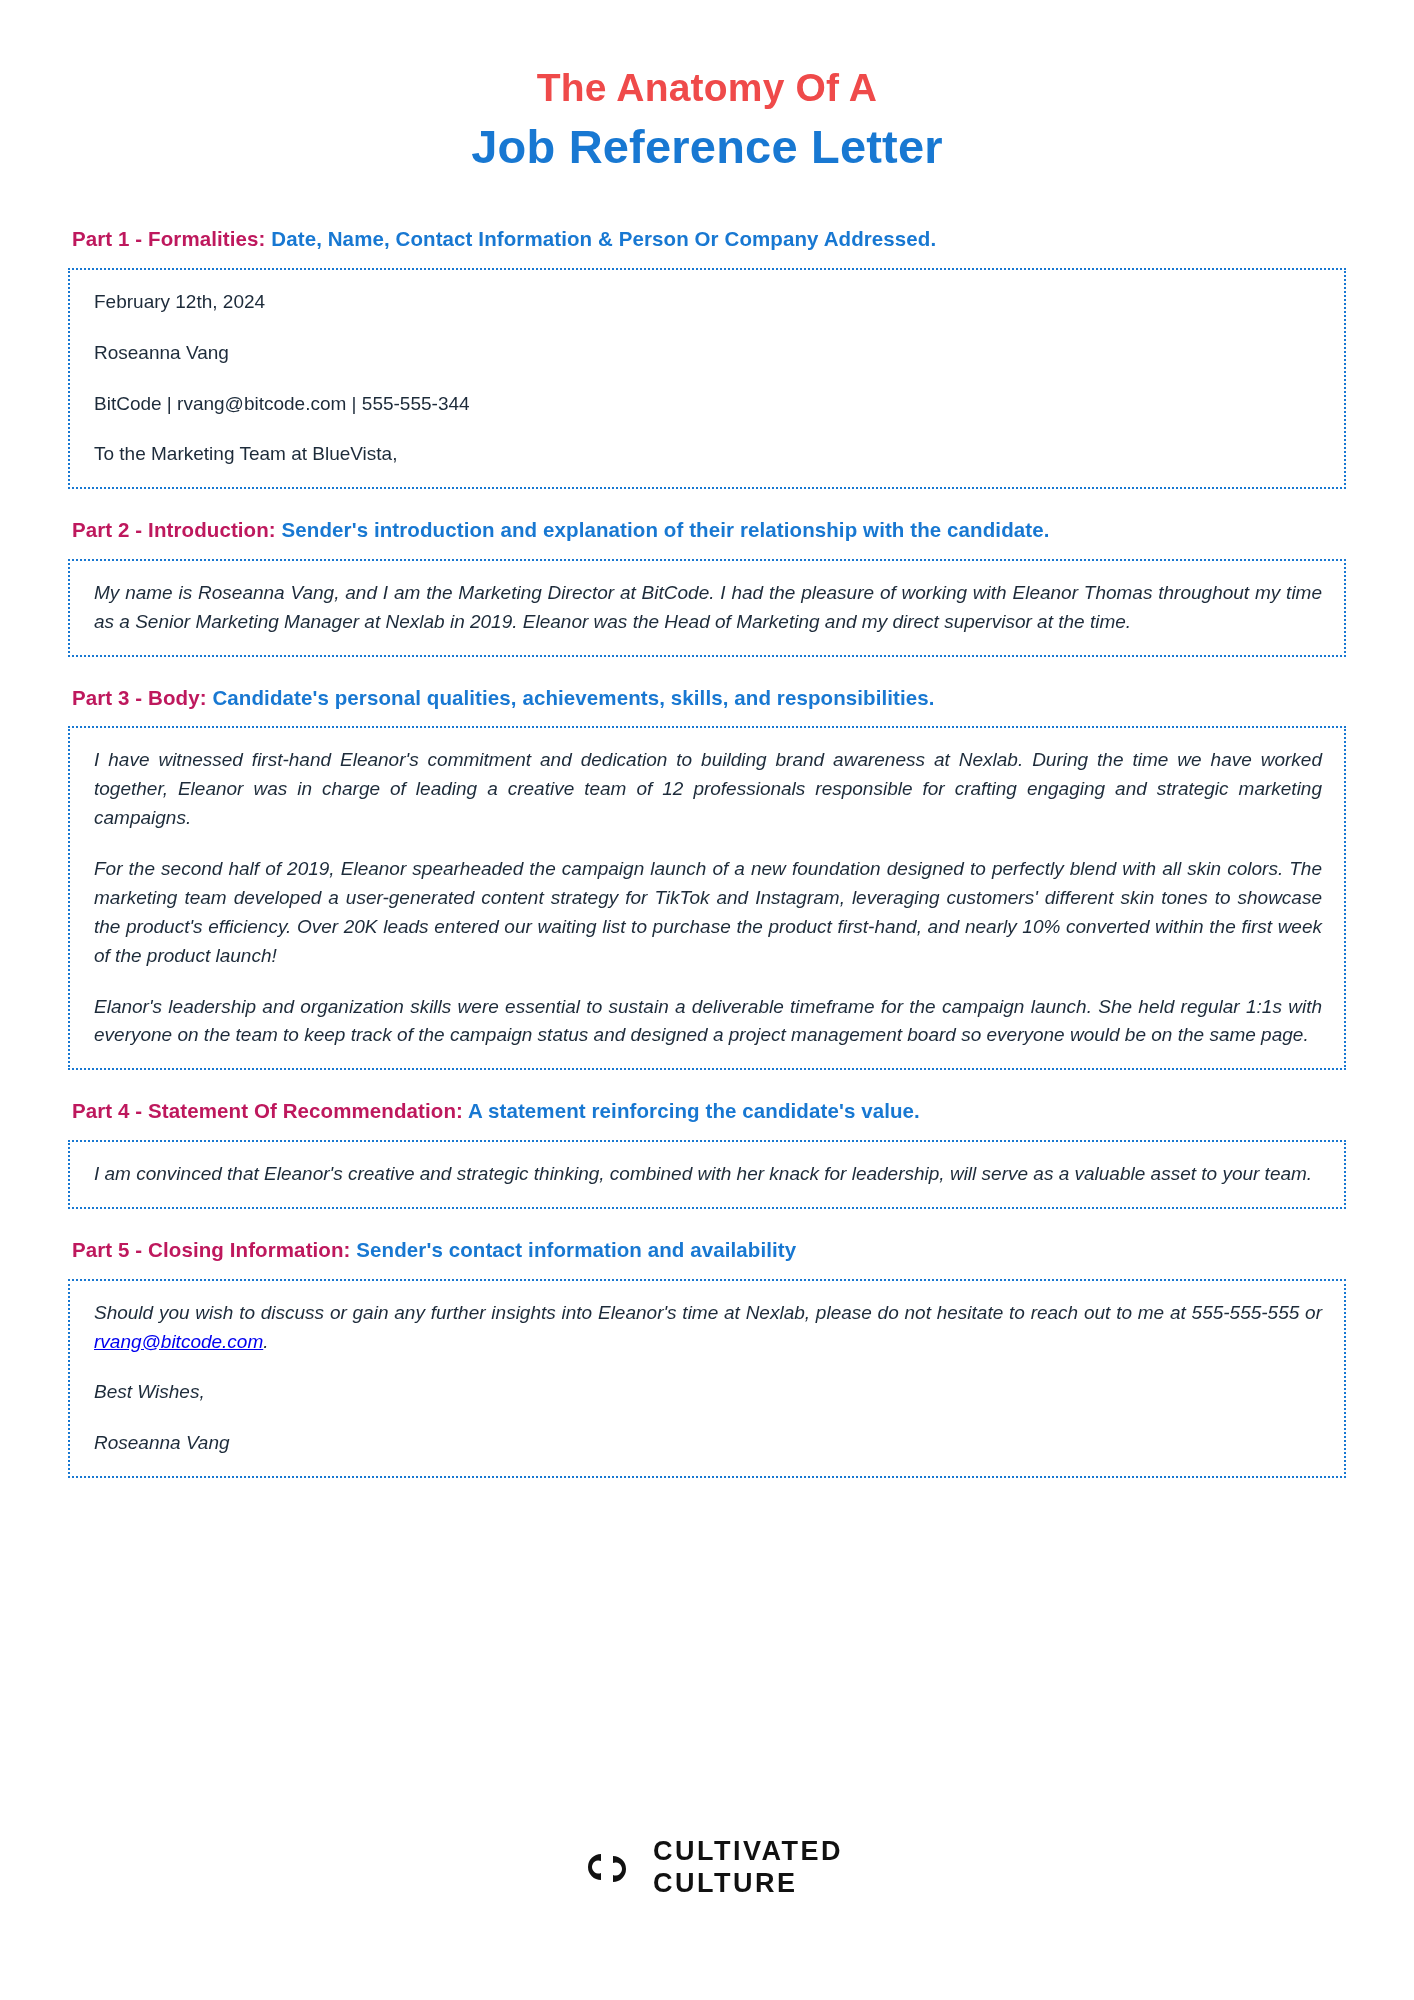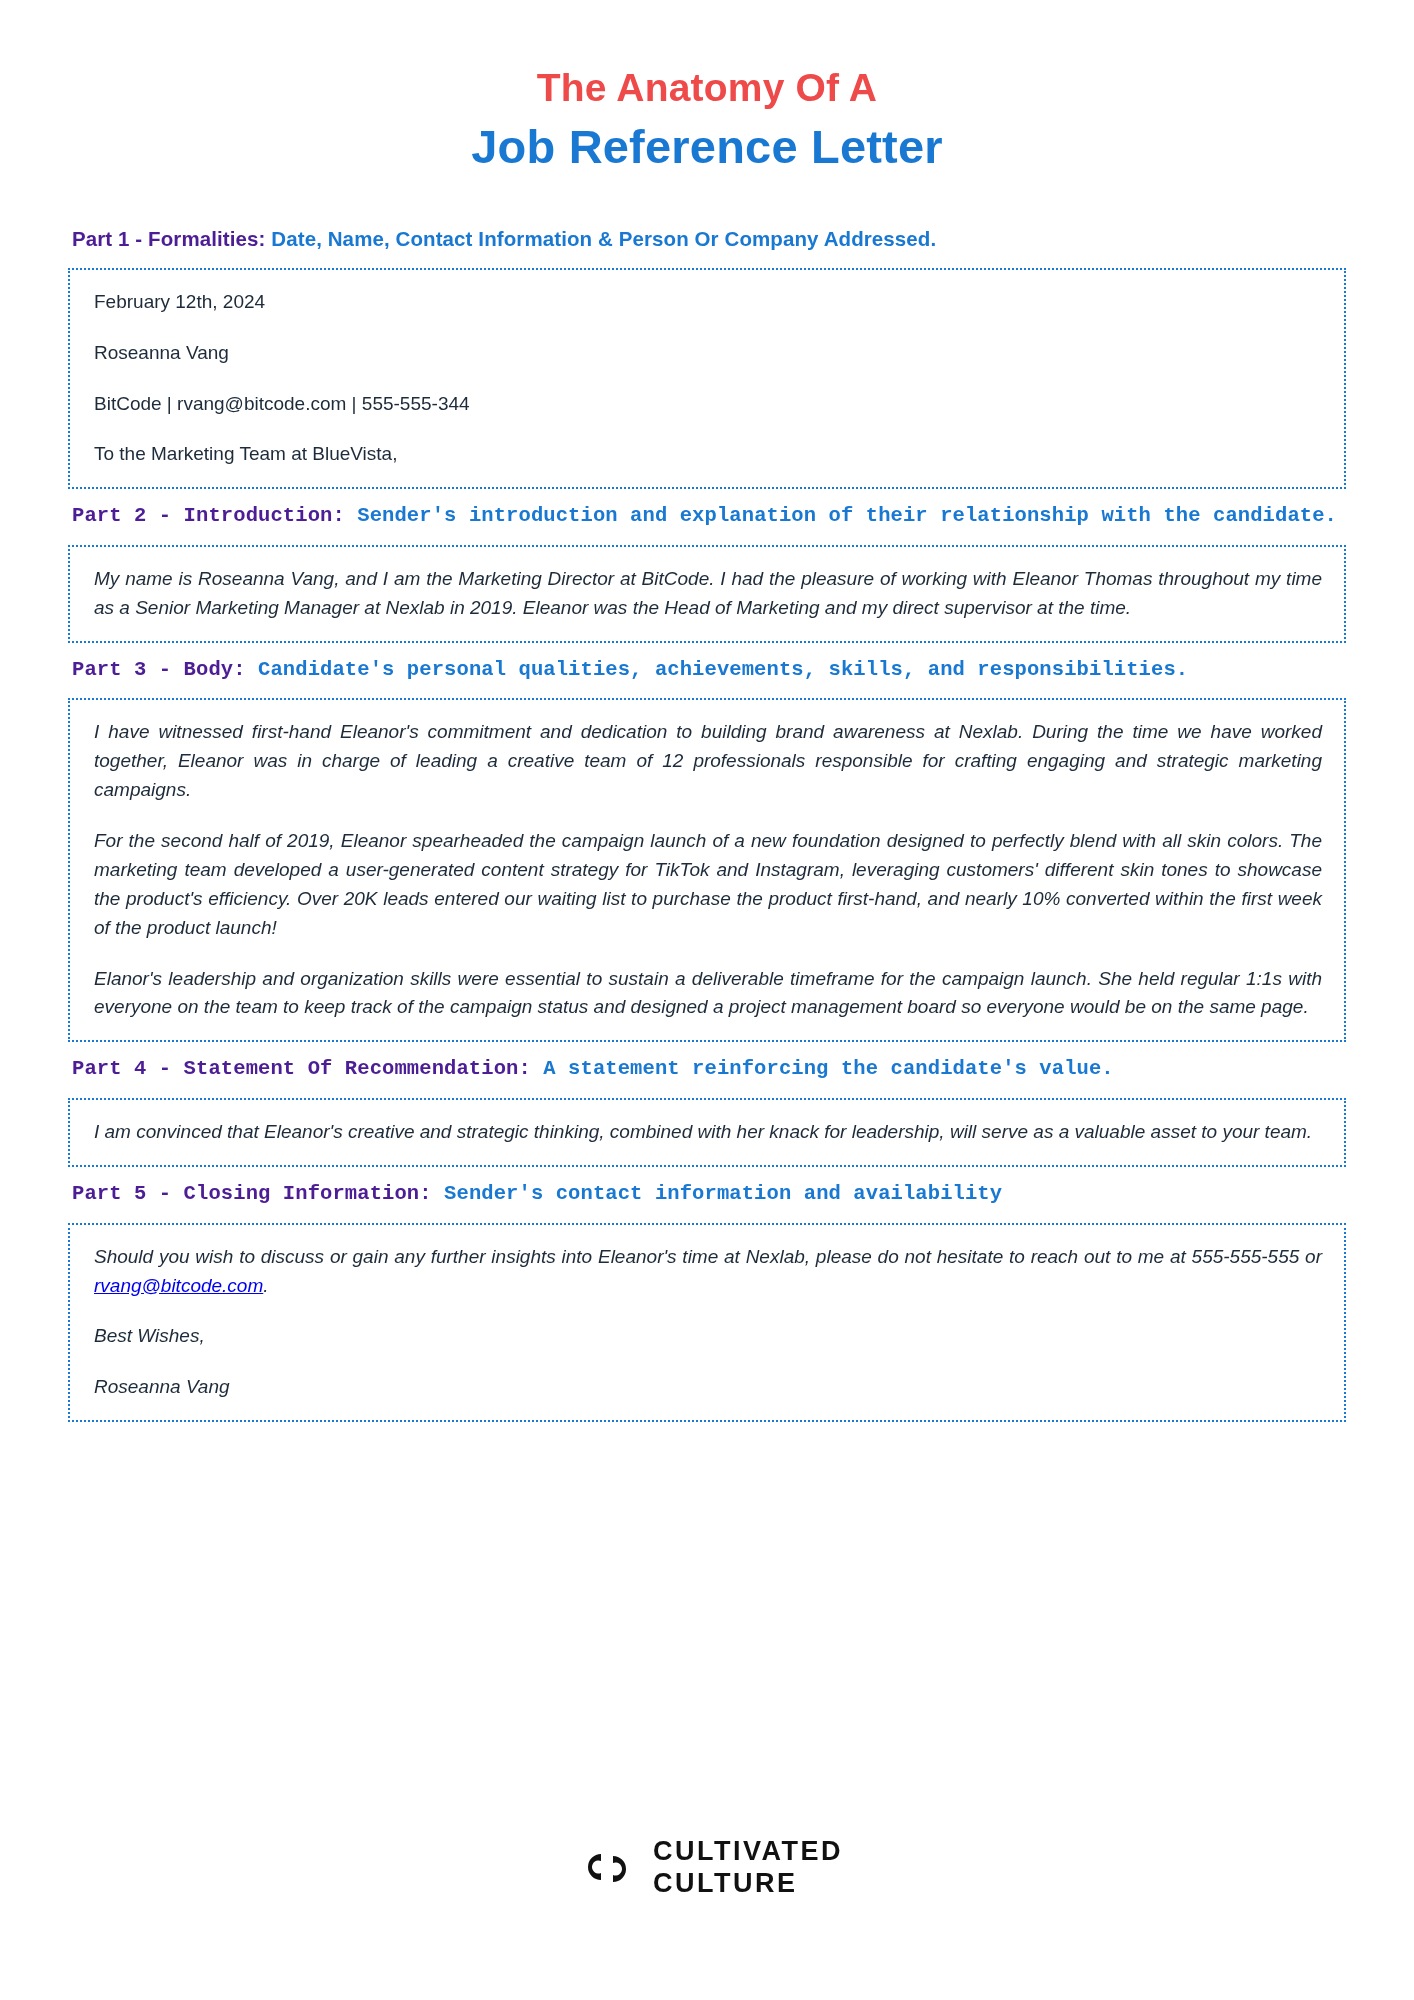--- a/index.html
+++ b/index.html
@@ -42,25 +42,24 @@
   }
   .section-heading {
     font-size: 20.5px;
     font-weight: bold;
     color: #1878d2;
     line-height: 1.45;
     margin: 0 0 14px 4px;
     letter-spacing: 0.1px;
   }
   .section-heading .part-label {
-    color: #4c1d95;
+    color: #be185d;
   }
   .section-gap {
-    margin-top: 12px;
-    font-family: Liberation Mono, monospace;
+    margin-top: 26px;
   }
   .box {
     border: 2px dotted #1878d2;
     box-sizing: border-box;
     padding: 18px 22px 18px 24px;
     margin-bottom: 4px;
   }
   .box p {
     margin: 0 0 22px 0;
     font-size: 19px;

